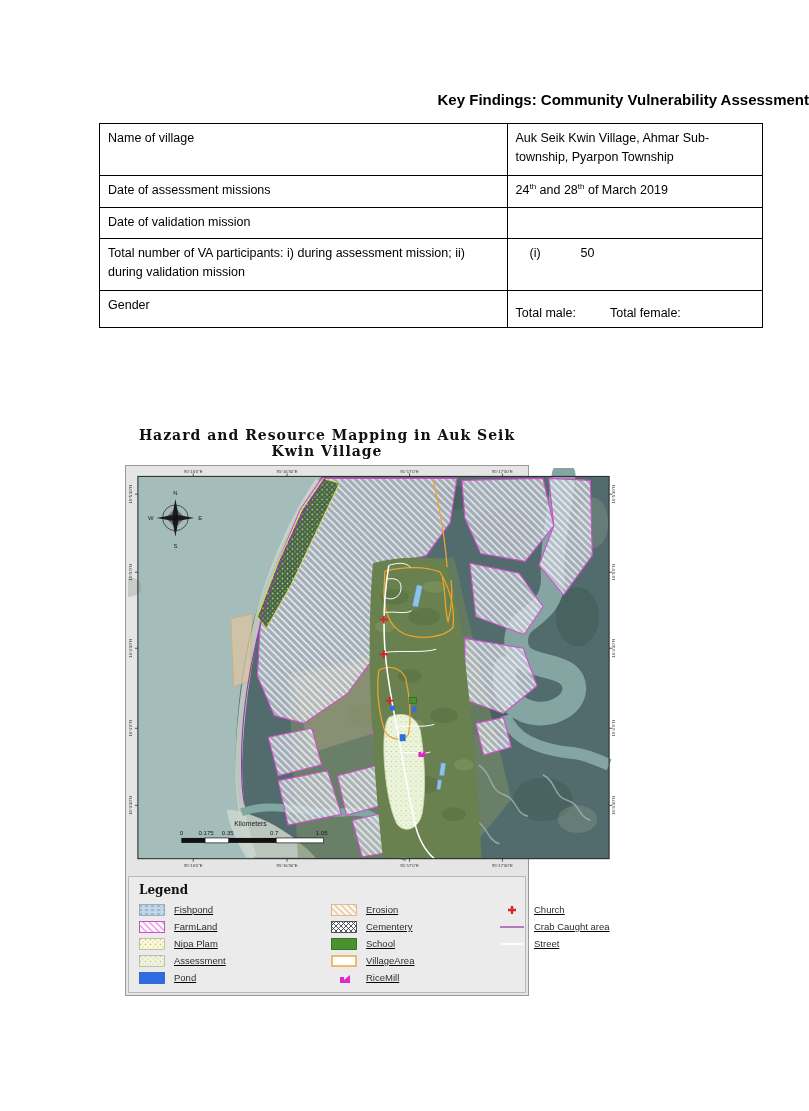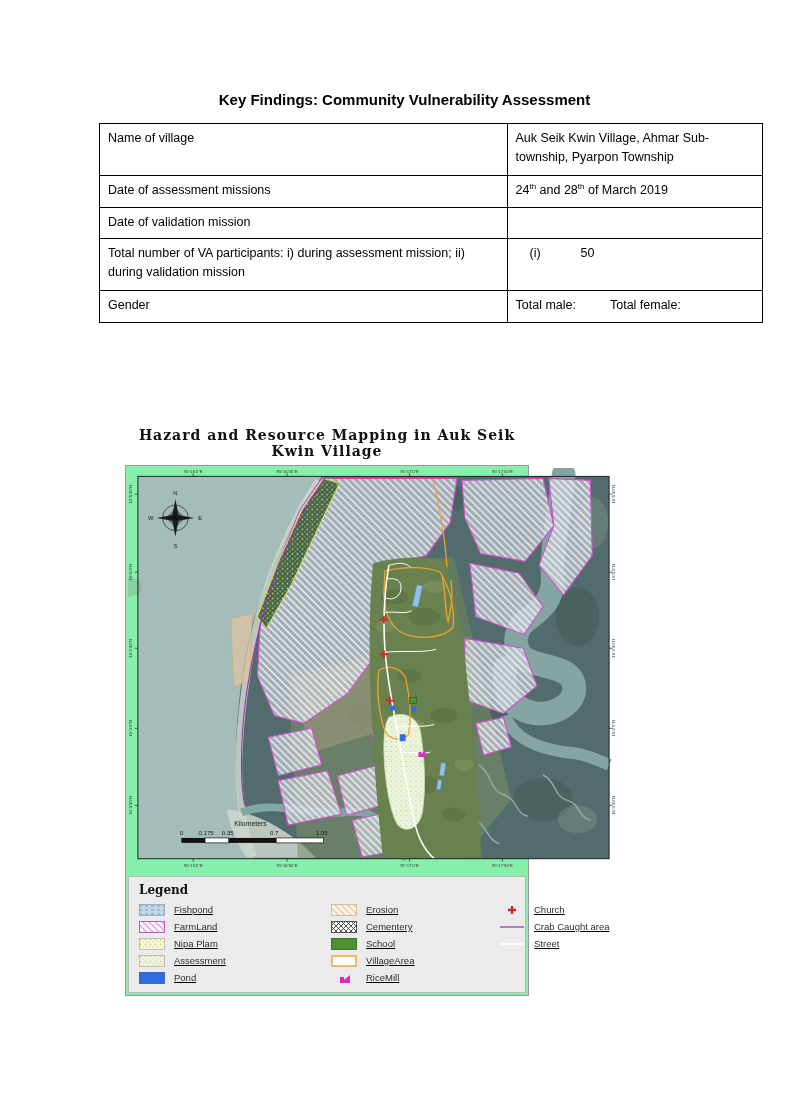--- a/index.html
+++ b/index.html
@@ -2,51 +2,51 @@
 <html><head>
 <meta charset="utf-8">
 <style>
   html,body { margin:0; padding:0; background:#fff; }
   .doc {
     position:relative; width:809px; height:1111px; background:#fff;
     font-family:"Liberation Sans", sans-serif; color:#000; overflow:hidden;
   }
   .doc-title {
     position:absolute; top:91px; left:0; width:100%;
-    text-align:center; font-size:15px; font-weight:bold; margin:0;
+    text-align:right; font-size:15px; font-weight:bold; margin:0;
   }
   table.kv {
     position:absolute; top:123px; left:99px; width:664px;
     border-collapse:collapse; table-layout:fixed; font-size:12.5px;
   }
   table.kv td {
     border:1.4px solid #000; vertical-align:top; padding:5px 8px 4px 8px;
     line-height:1.55;
   }
   td.c1 { width:58.9%; }
   tr.r1 td { height:42px; }
   tr.r2 td { height:22px; }
   tr.r3 td { height:21px; }
   tr.r4 td { height:21px; }
   tr.r5 td { height:42px; }
   tr.r6 td { height:22px; }
   sup { font-size:8px; }
   .ind { display:inline-block; margin-left:14px; margin-right:40px; }
-  .gap-r { display:inline-block; margin-right:34px; }
+  .gap-r { display:inline-block; margin-right:34px;margin-top:8px; }
 
   .map-fig {
     position:absolute; top:427px; left:125px; width:404px;
   }
   .map-title {
     font-family:"DejaVu Serif","Liberation Serif",serif;
     font-size:14px; font-weight:bold; letter-spacing:1px;
     text-align:center; margin:0 0 6px 0; color:#111;
   }
   .map-panel {
-    border:1px solid #9a9a9a; background:#86efac; padding:2px;
+    border:1px solid #9a9a9a; background:#e5e5e5; padding:2px;
   }
   .map-canvas { display:block; }
   svg text { font-family:"Liberation Sans", sans-serif; }
   .legend-box {
     margin-top:2px; background:#ebebeb; border:1px solid #b9b9b9;
     padding:6px 10px 8px 10px;
   }
   .legend-title {
     font-family:"DejaVu Serif","Liberation Serif",serif;
     font-weight:bold; font-size:12px; margin:0 0 6px 0; color:#111;

